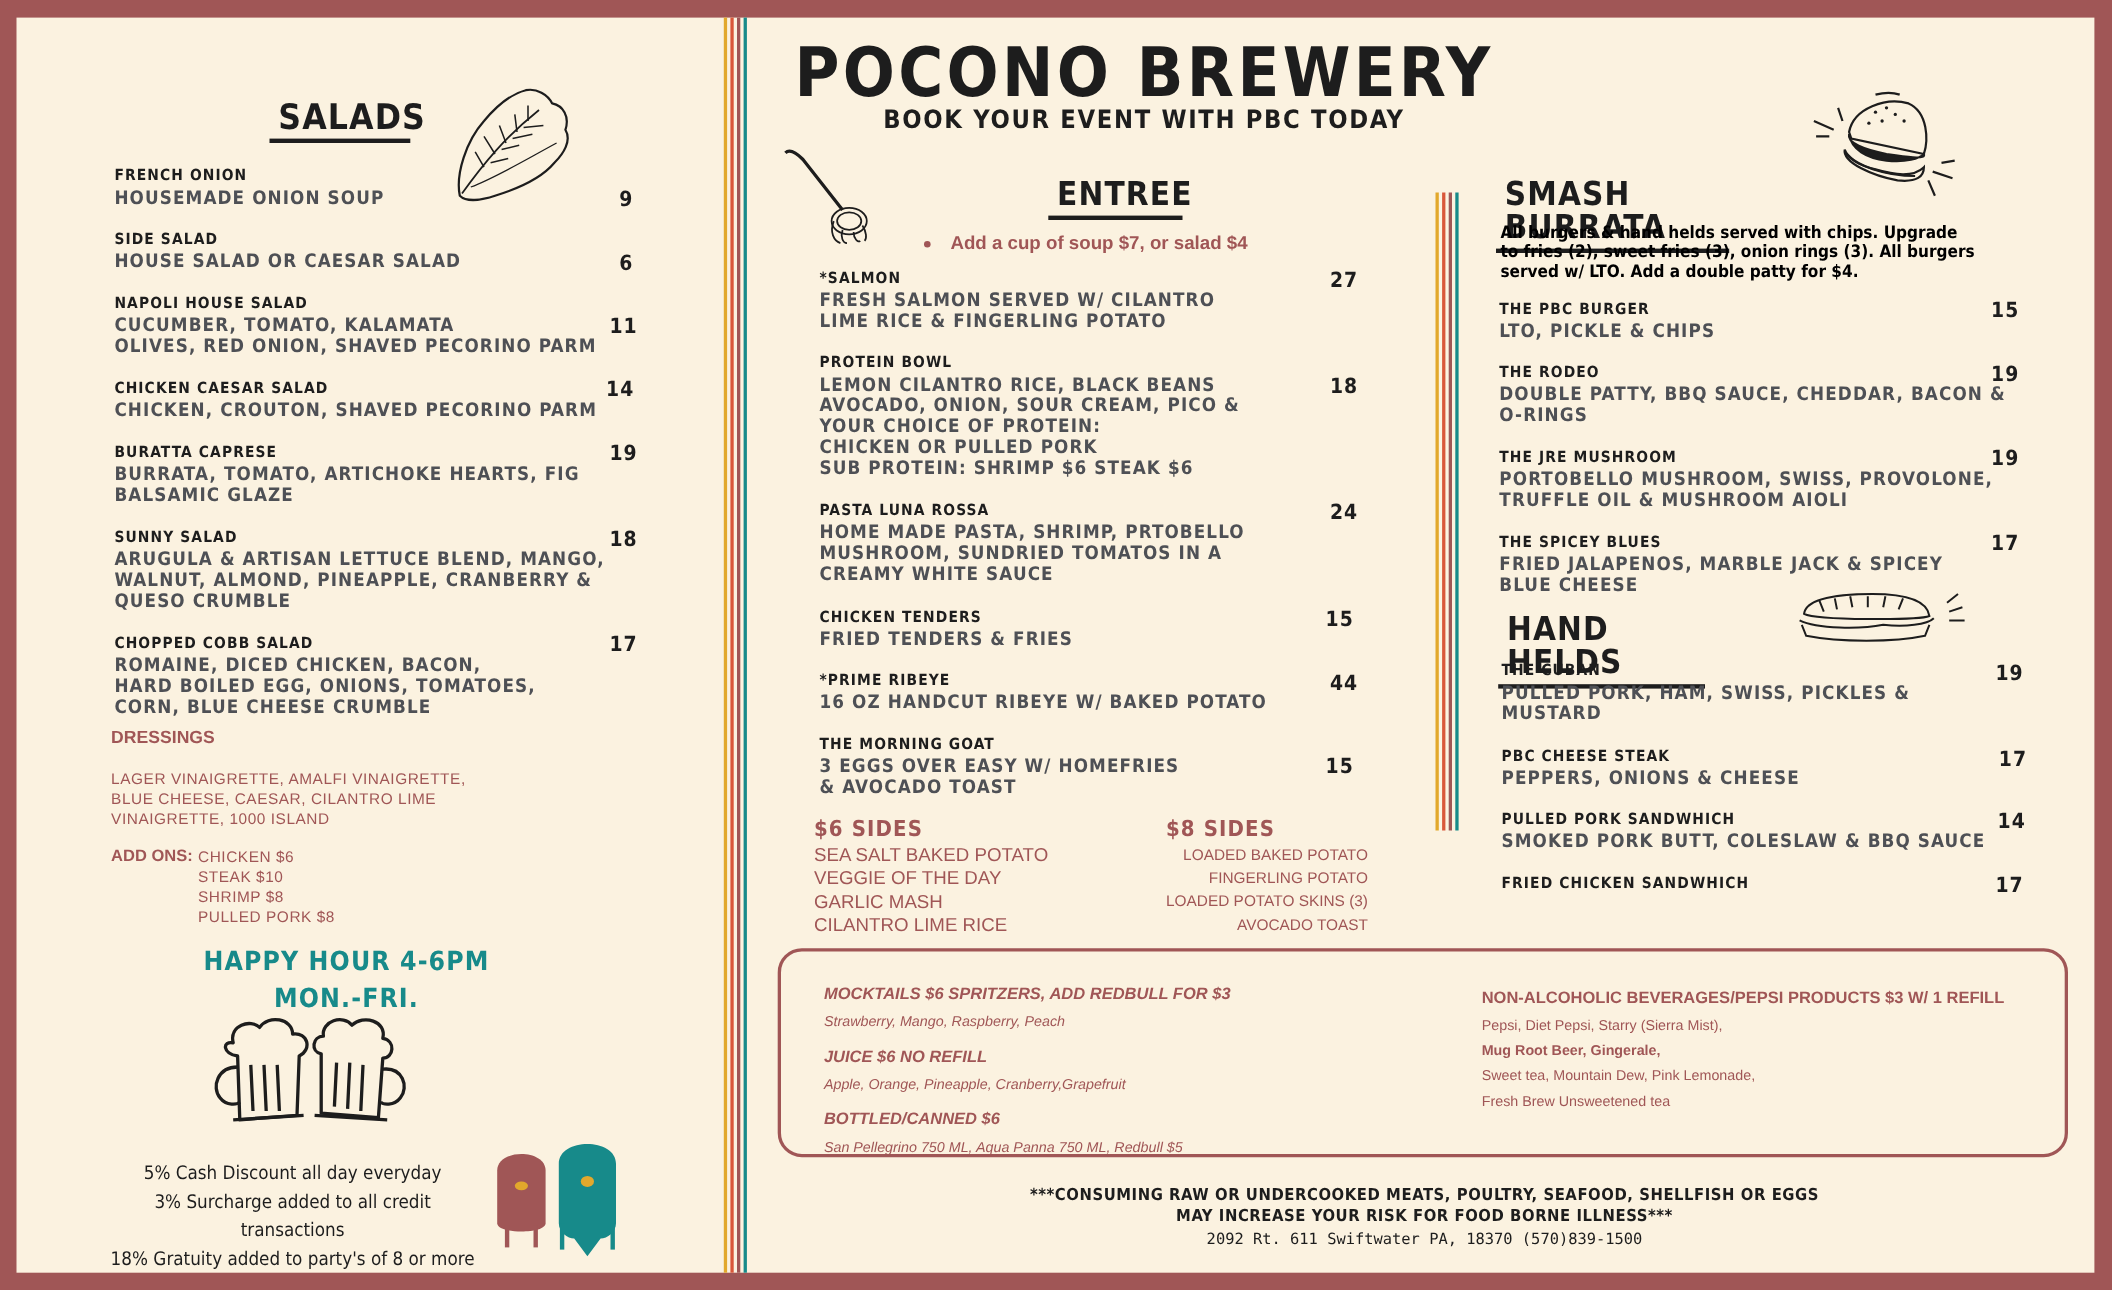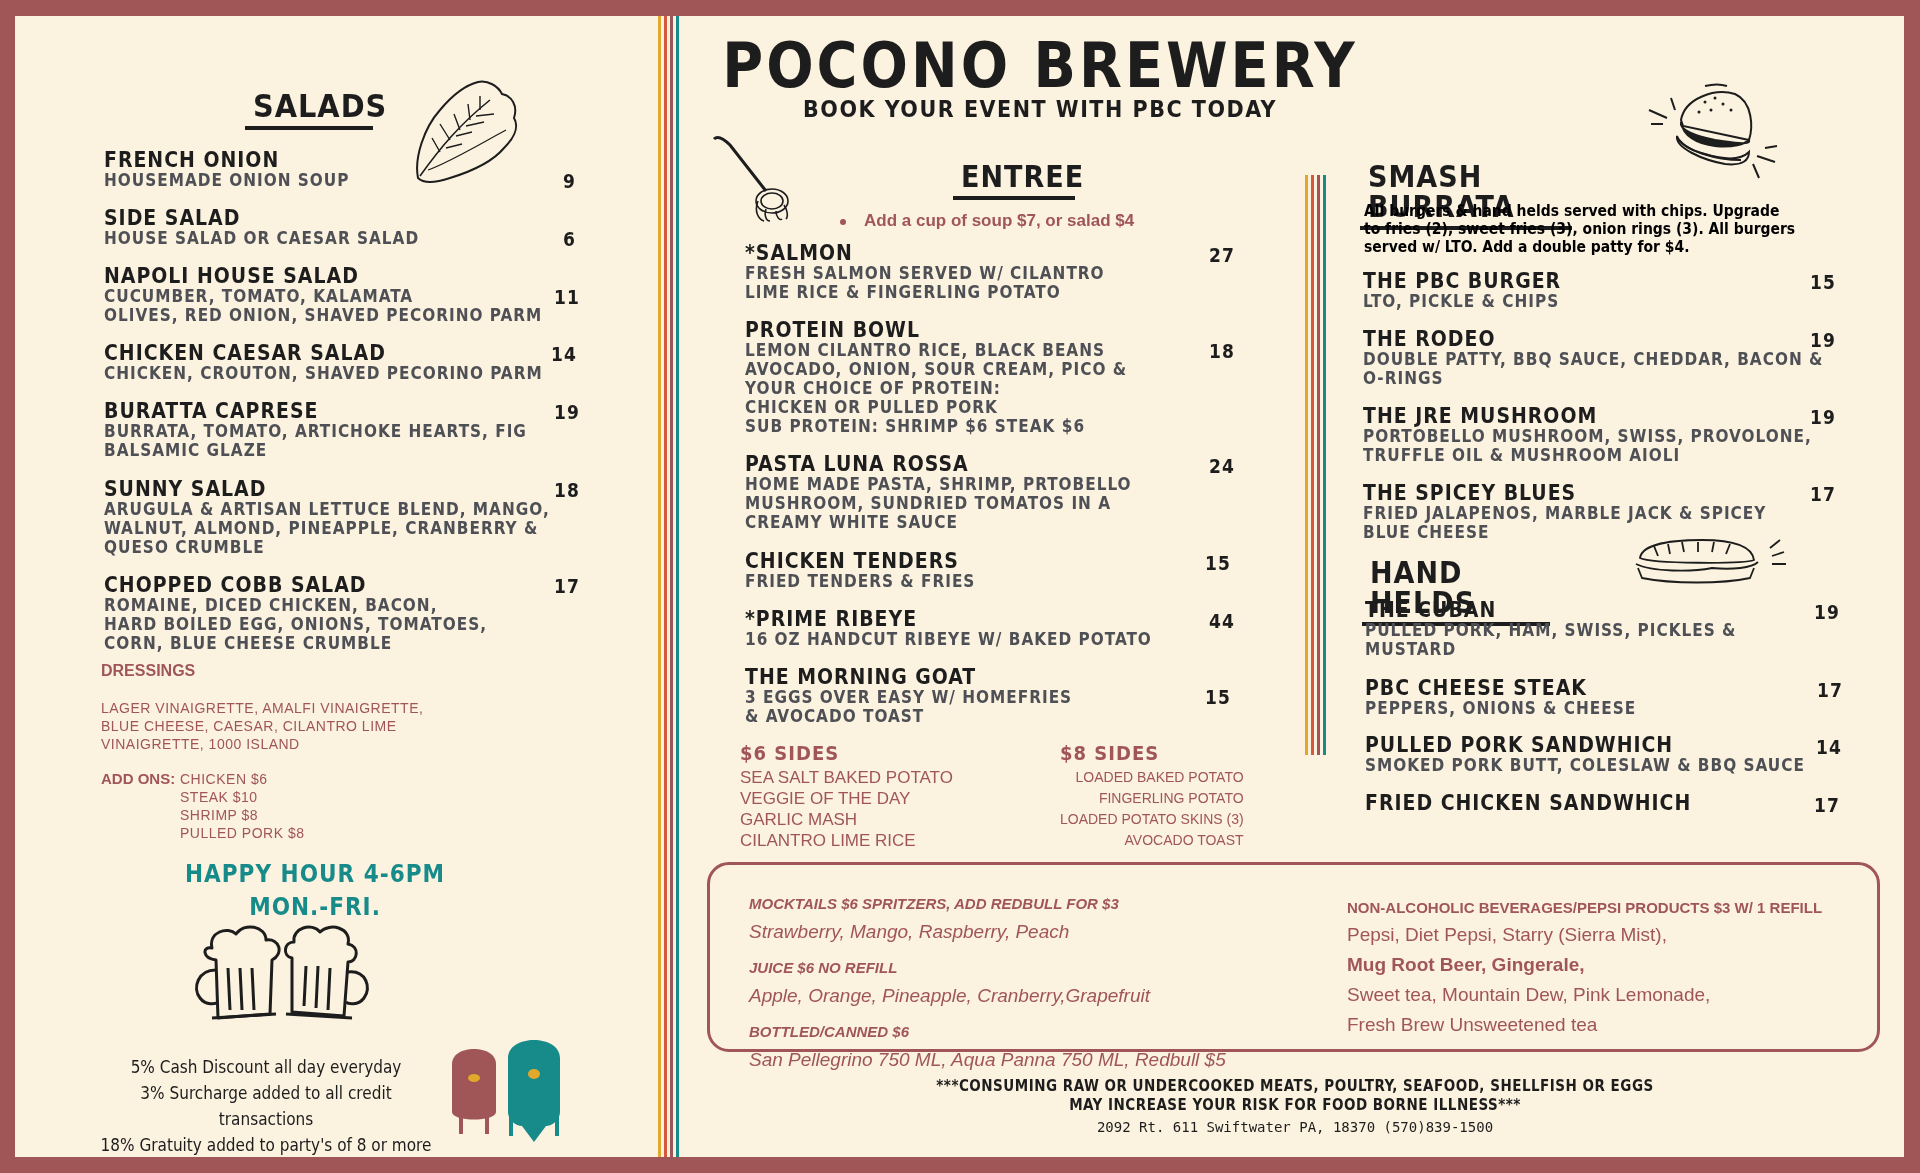--- a/index.html
+++ b/index.html
@@ -13,34 +13,34 @@
   .stripes { position: absolute; display: flex; gap: 3px; }
   .stripes span { display: block; width: 3px; height: 100%; }
   .st-y { background: #e2a82c; } .st-o { background: #d9573a; } .st-m { background: #a05656; } .st-t { background: #178a8a; }
 
   .section-title {
     position: absolute; font-family: "DejaVu Sans Condensed", "DejaVu Sans", sans-serif;
     font-weight: bold; color: #1d1d1d; letter-spacing: 1px; text-align: center;
     border-bottom: 4px solid #1d1d1d; line-height: 1; padding: 0 8px 4px;
   }
   .item { position: absolute; }
-  .item-name { font-weight: bold; color: #1d1d1d; font-size: 21px; line-height: 21px; letter-spacing: 1px; text-transform: uppercase; font-family: "DejaVu Sans Condensed","DejaVu Sans", sans-serif; }
+  .item-name { font-weight: bold; color: #1d1d1d; font-size: 14px; line-height: 21px; letter-spacing: 1px; text-transform: uppercase; font-family: "DejaVu Sans Condensed","DejaVu Sans", sans-serif; }
   .item-desc { font-weight: bold; color: #4e5055; font-size: 17px; line-height: 19px; letter-spacing: 1px; text-transform: uppercase; white-space: pre-line; font-family: "DejaVu Sans Condensed","DejaVu Sans", sans-serif; }
   .price { position: absolute; font-weight: bold; color: #1d1d1d; font-size: 19px; letter-spacing: 1px; }
 
   .maroon-label { color: #a05656; font-weight: bold; font-family: "Liberation Sans", sans-serif; }
   .maroon-text { color: #a05656; font-family: "Liberation Sans", sans-serif; }
   .teal { color: #178a8a; }
 
   .drink-box {
     position: absolute; left: 707px; top: 862px; width: 1173px; height: 190px;
     border: 3px solid #a05656; border-radius: 22px;
   }
   .drink-h { font-family: "Liberation Sans", sans-serif; font-weight: bold; color: #a05656; font-size: 15px; }
-  .drink-t { font-family: "Liberation Sans", sans-serif; color: #a05656; font-size: 19px; }
+  .drink-t { font-family: "Liberation Sans", sans-serif; color: #a05656; font-size: 13px; }
   svg { overflow: visible; }
 </style>
 </head>
 <body>
 
 <div class="page"></div>
 
 <div class="stripes" style="left:658px; top:16px; height:1141px;">
   <span class="st-y"></span>
     <span class="st-o"></span>

